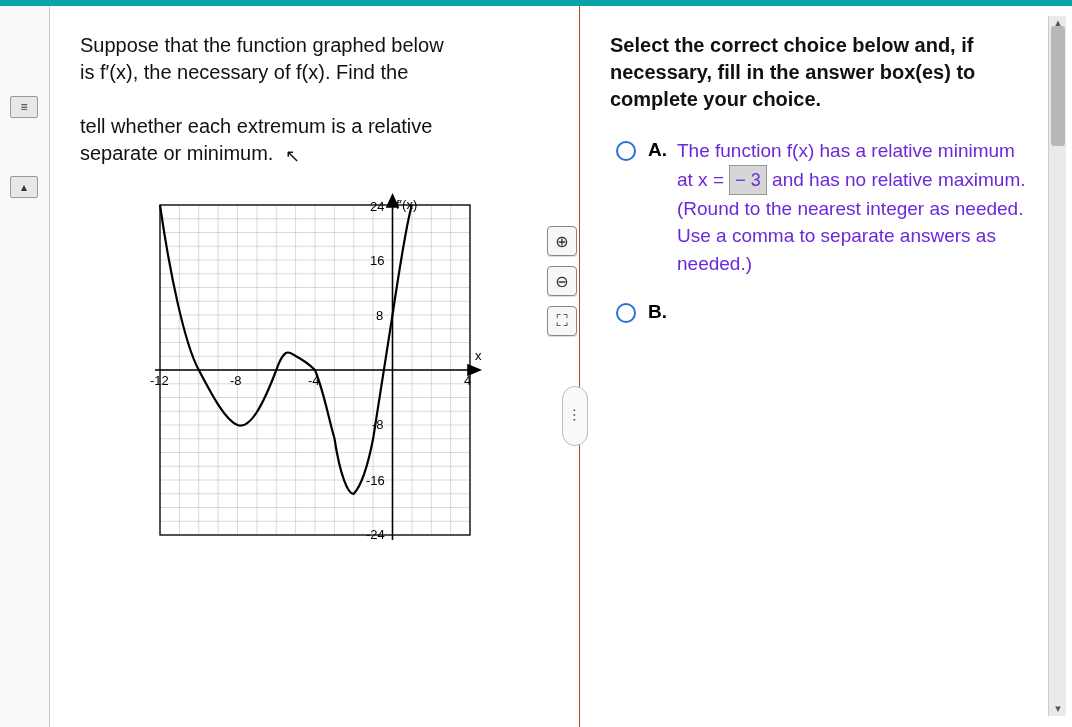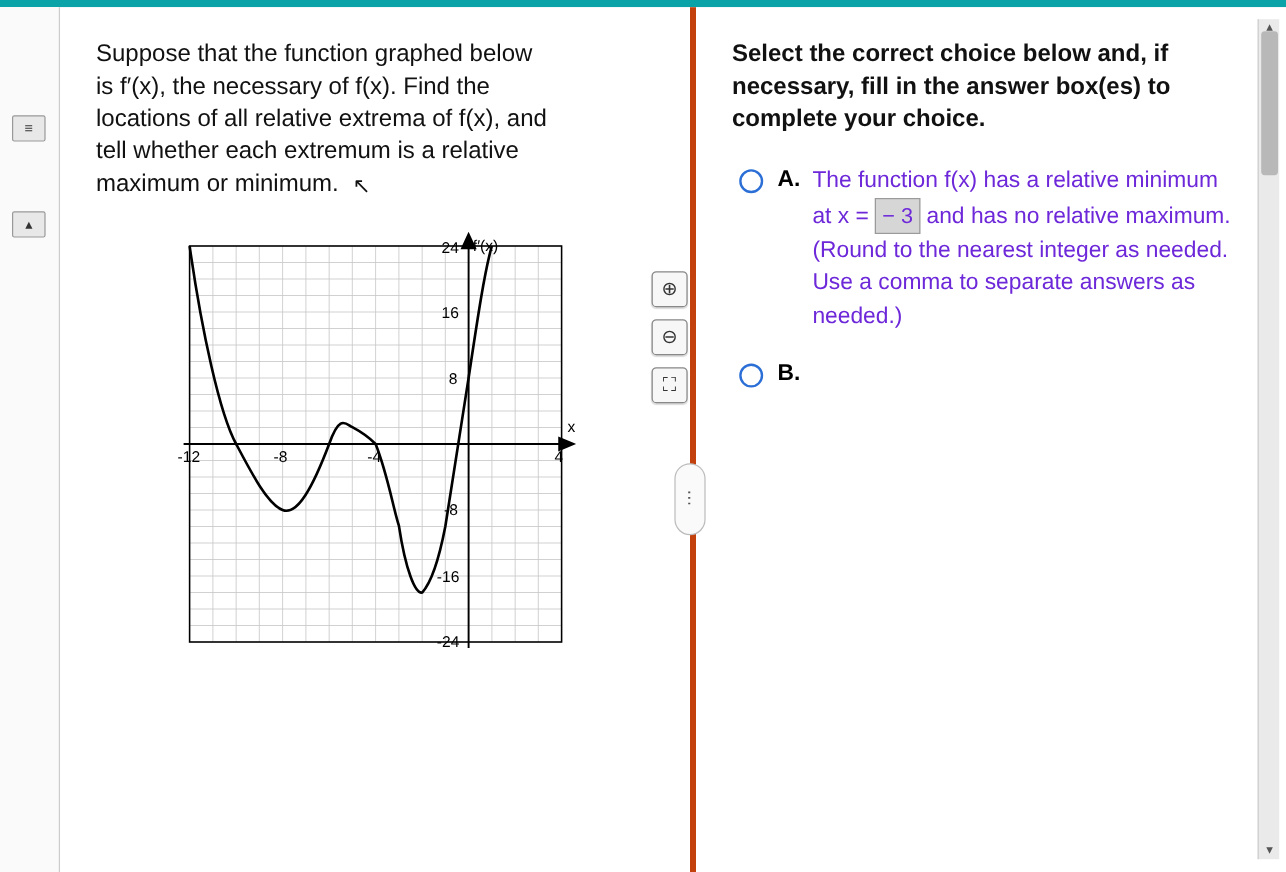--- a/index.html
+++ b/index.html
@@ -44,21 +44,21 @@
   .rail-caret { top: 170px; }
   .content {
     display: flex;
     flex: 1;
   }
   .pane {
     padding: 26px 30px 10px 30px;
   }
   .pane-left {
     width: 530px;
-    border-right: 5px solid #c2410c;
+    border-right: 1px solid #c2410c;
     position: relative;
   }
   .pane-right {
     flex: 1;
     position: relative;
     padding-right: 40px;
   }
   .qtext {
     font-size: 20px;
     line-height: 1.35;
@@ -190,23 +190,23 @@
         <span>▴</span>
       </div>
   </div>
 
   <div class="content">
 
     <div class="pane pane-left">
       <div class="qtext">
         <span>Suppose that the function graphed below</span><br>
         <span>is f′(x), the necessary of f(x). Find the</span><br>
-        <span>locations of all relative extrema of f(x), and</span><br>
+        <br>
         <span>tell whether each extremum is a relative</span><br>
-        <span>maximum or minimum.</span>
+        <span>separate or minimum.</span>
         <span class="cursor-icon">↖</span>
       </div>
 
       <div class="graph-wrap">
         <svg class="graph" width="350" height="370" viewBox="0 0 350 370">
 
           <g stroke="#c8c8c8" stroke-width="0.7">
 
             <line x1="20" y1="20" x2="20" y2="350"></line>
               <line x1="39.4" y1="20" x2="39.4" y2="350"></line>

